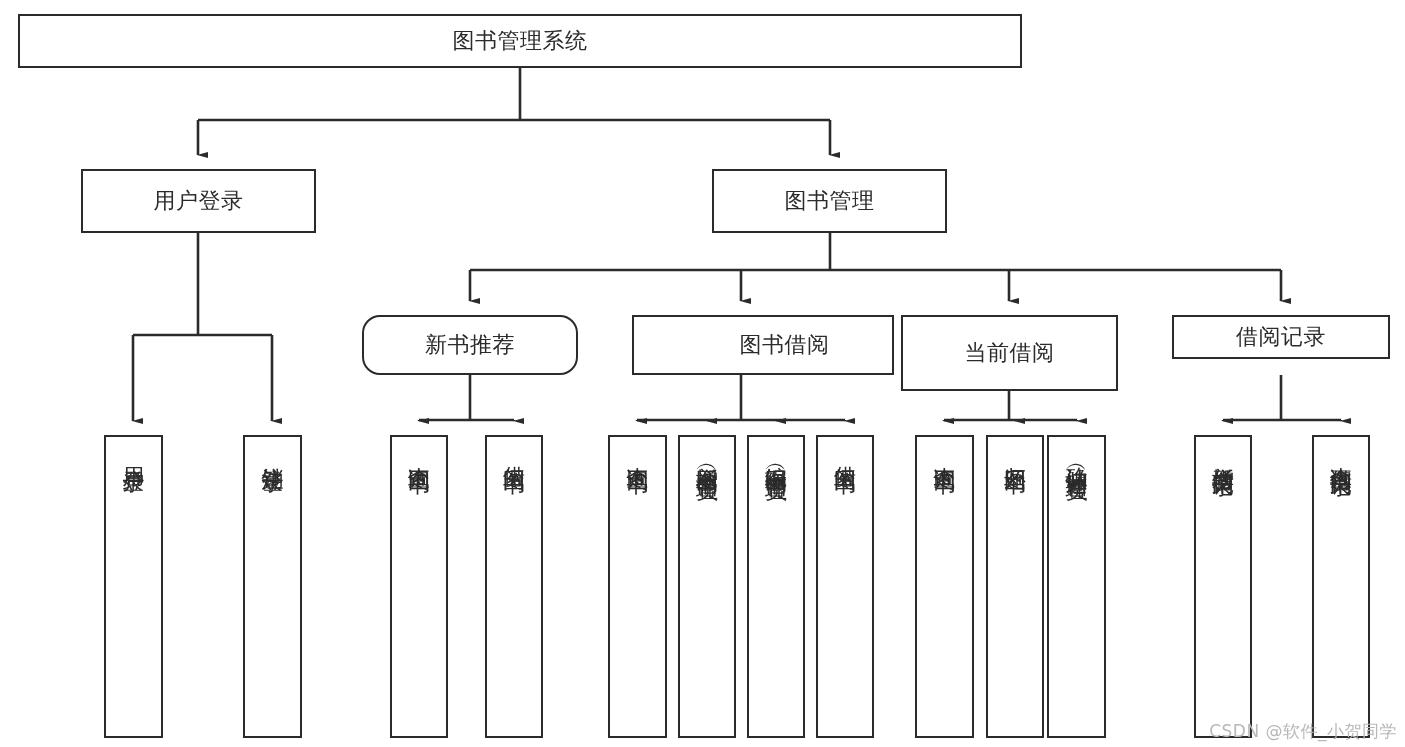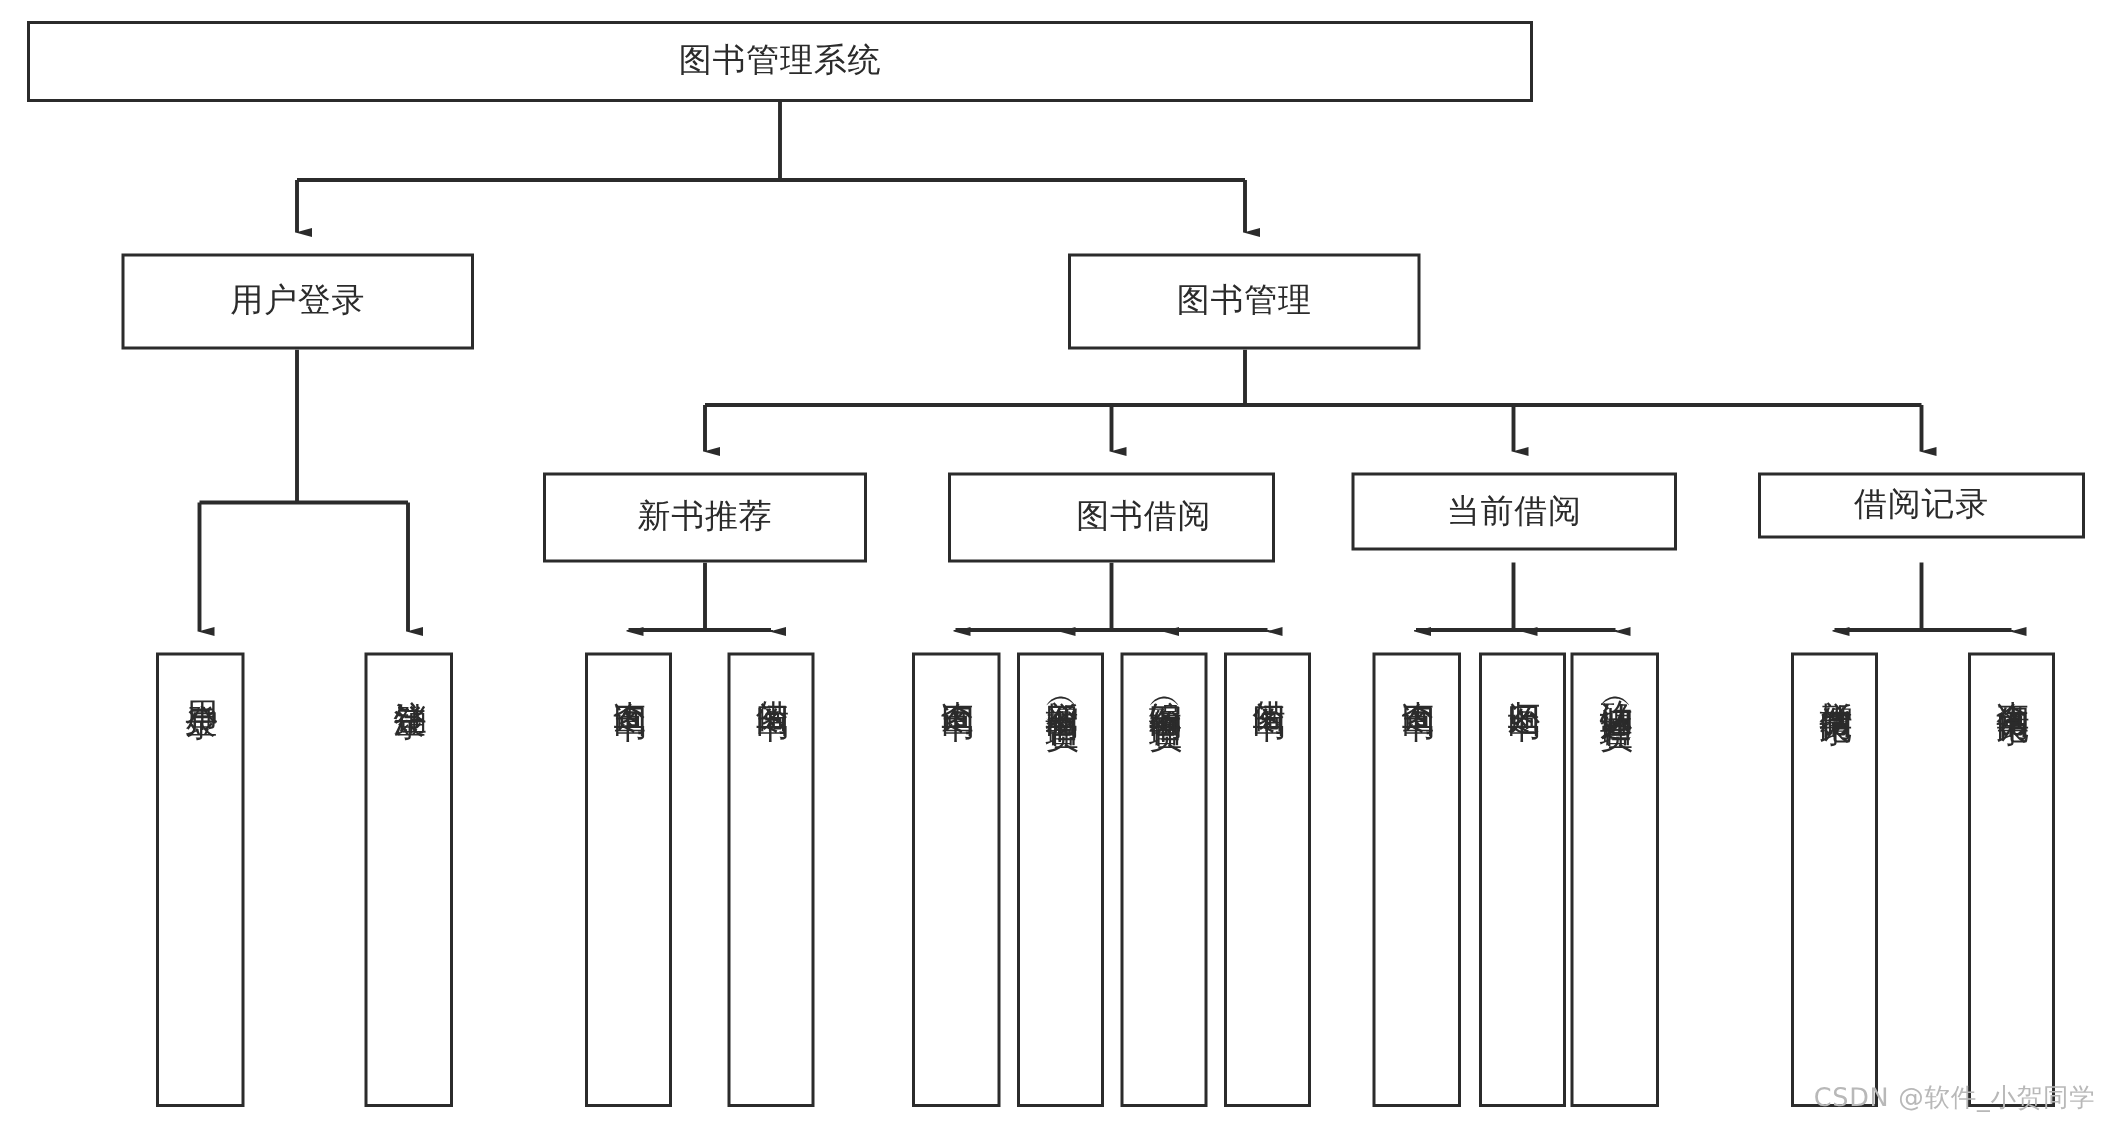--- a/index.html
+++ b/index.html
@@ -125,27 +125,27 @@
     <span class="lbl">图书管理系统</span>
   </div>
 
   <div class="node horiz" style="left: 81px; top: 169px; width: 235px; height: 64px;">
     <span class="lbl">用户登录</span>
   </div>
   <div class="node horiz" style="left: 712px; top: 169px; width: 235px; height: 64px; text-align: center;">
     <span class="lbl">图书管理</span>
   </div>
 
-  <div class="node horiz" style="left: 362px; top: 315px; width: 216px; height: 60px;">
+  <div class="node horiz" style="left: 362px; top: 315px; width: 216px; height: 60px; border-radius: 18px;">
     <span class="lbl">新书推荐</span>
   </div>
-  <div class="node horiz" style="left: 632px; top: 315px; width: 218px; height: 60px; padding-left: 43px;">
+  <div class="node horiz" style="left: 632px; top: 315px; width: 262px; height: 60px; padding-left: 43px;">
     <span class="lbl">图书借阅</span>
   </div>
-  <div class="node horiz" style="left: 901px; top: 315px; width: 217px; height: 52px; font-family: Liberation Serif, serif;">
+  <div class="node horiz" style="left: 901px; top: 315px; width: 217px; height: 76px;">
     <span class="lbl">当前借阅</span>
   </div>
   <div class="node horiz" style="left: 1172px; top: 315px; width: 218px; height: 44px;">
     <span class="lbl">借阅记录</span>
   </div>
 
   <div class="node vert" style="left: 104px; top: 435px; width: 59px; height: 303px;">
     <span class="lbl">用户登录</span>
   </div>
   <div class="node vert" style="left: 243px; top: 435px; width: 59px; height: 303px;">

